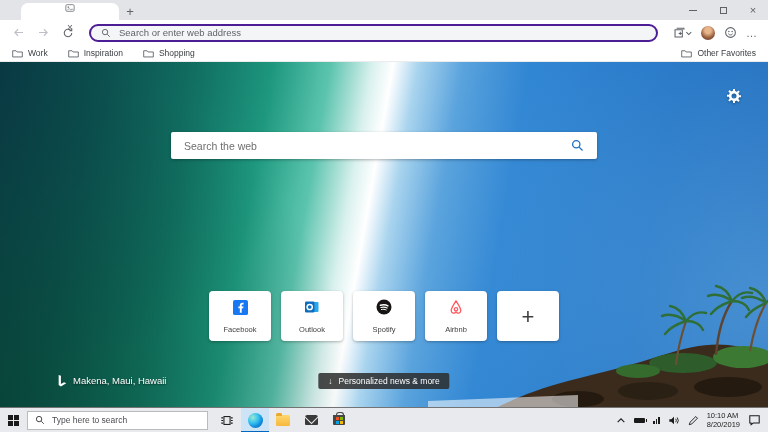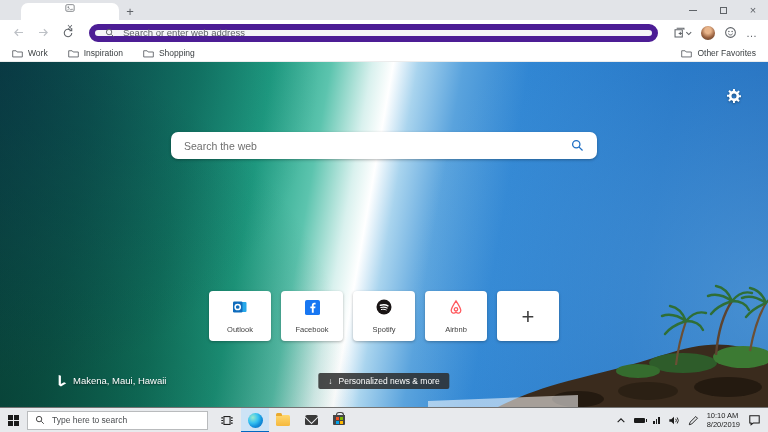--- a/index.html
+++ b/index.html
@@ -17,21 +17,21 @@
     font-size:13px; color:#5f6368; }
   .win-controls { position:absolute; right:0; top:0; height:20px; display:flex; }
   .wc { width:30px; height:20px; display:flex; align-items:center; justify-content:center;
     color:#5f6368; font-size:11px; }
   .wc-min-bar { width:8px; height:1px; background:#5f6368; display:block; }
   .wc-max-box { width:7px; height:7px; border:1px solid #5f6368; display:block; }
 
   
   .toolbar { height:25px; background:#fff; display:flex; align-items:center; padding:0 10px; gap:9px; }
   .nav-btn { width:16px; height:16px; display:flex; align-items:center; justify-content:center; }
-  .addressbar { flex:1; height:18px; margin:0 4px; background:#f4f5f7; border:6px solid #4c1d95;
+  .addressbar { flex:1; height:18px; margin:0 4px; background:#f4f5f7; border:2px solid #4c1d95;
     border-radius:10px; display:flex; align-items:center; gap:8px; padding:0 10px; }
   .addressbar input { flex:1; border:none; outline:none; background:transparent;
     font-size:9.5px; color:#202124; font-family:"Liberation Sans",sans-serif; }
   .addressbar input::placeholder { color:#5f6368; }
   .tb-right { display:flex; align-items:center; gap:9px; }
   .tb-icon { display:flex; align-items:center; justify-content:center; height:18px; }
   .avatar { width:14px; height:14px; border-radius:50%;
     background:radial-gradient(circle at 50% 32%, #e9b58b 25%, #9a6240 60%, #4e3423 100%); }
   .ellipsis { font-size:11px; color:#5f6368; letter-spacing:1px; }
 
@@ -47,21 +47,21 @@
       radial-gradient(circle at 0% 0%, rgba(6,44,66,.55), rgba(0,0,0,0) 38%),
       radial-gradient(circle at 0% 100%, rgba(4,54,42,.6), rgba(0,0,0,0) 42%),
       radial-gradient(circle at 100% 70%, rgba(125,192,238,.45), rgba(0,0,0,0) 45%),
       linear-gradient(100deg,#0d4a46 0%,#0f6355 12%,#14826a 24%,#20a184 33%,
         #5cc4ae 40%,#d9f1ee 45%,#ffffff 47.5%,#a9d4ee 50.5%,#5aa3dd 56%,
         #2e84d2 64%,#1d6fc2 82%,#1b66b8 100%); }
   .shore { position:absolute; right:0; bottom:0; }
   .gear-btn { position:absolute; top:26px; right:26px; width:16px; height:16px;
     filter:drop-shadow(0 1px 1px rgba(0,0,0,.35)); }
   .websearch { position:absolute; top:70px; left:50%; transform:translateX(-50%);
-    width:426px; height:27px; background:#fff; border-radius:7px;
+    width:426px; height:27px; background:#fff; border-radius:2px;
     box-shadow:0 1px 3px rgba(0,0,0,.3); display:flex; align-items:center; padding:0 13px; gap:8px; }
   .websearch input { flex:1; border:none; outline:none; font-size:10.5px; color:#333;
     font-family:"Liberation Sans",sans-serif; }
   .websearch input::placeholder { color:#6e6e6e; }
 
   .tiles { position:absolute; top:229px; left:50%; transform:translateX(-50%);
     display:flex; gap:10px; }
   .tile { width:62px; height:50px; background:#fff; border-radius:4px;
     box-shadow:0 1px 3px rgba(0,0,0,.28); display:flex; flex-direction:column;
     align-items:center; justify-content:space-between; padding:8px 2px 7px; }
@@ -250,36 +250,36 @@
       <svg width="13" height="13" viewBox="0 0 16 16">
           <circle cx="6.5" cy="6.5" r="4.5" fill="none" stroke="#1f6fc4" stroke-width="1.6"></circle>
           <path d="M10 10l4.2 4.2" stroke="#1f6fc4" stroke-width="1.6"></path>
         </svg>
     </span>
   </div>
 
   <div class="tiles">
     <div class="tile">
       <span class="tile-icon">
+        <svg width="15" height="15" viewBox="0 0 16 16">
+            <rect width="16" height="16" rx="2" fill="#1877f2"></rect>
+            <path d="M9.3 13.5V8.8h1.6l.3-1.9H9.3V5.7c0-.6.2-1 1-1h1V3c-.3 0-.9-.1-1.5-.1-1.5 0-2.5 1-2.5 2.6v1.4H5.7v1.9h1.6v4.7z" fill="#fff"></path>
+          </svg>
+      </span>
+      <span class="tile-label">Facebook</span>
+    </div>
+    <div class="tile">
+      <span class="tile-icon">
         <svg width="16" height="16" viewBox="0 0 16 16">
             <rect x="6" y="3" width="8.5" height="10" rx="1" fill="#28a8ea"></rect>
             <rect x="1" y="2.5" width="9.5" height="11" rx="1.2" fill="#0f6cbd"></rect>
             <circle cx="5.7" cy="8" r="2.6" fill="none" stroke="#fff" stroke-width="1.5"></circle>
           </svg>
       </span>
       <span class="tile-label">Outlook</span>
-    </div>
-    <div class="tile">
-      <span class="tile-icon">
-        <svg width="15" height="15" viewBox="0 0 16 16">
-            <rect width="16" height="16" rx="2" fill="#1877f2"></rect>
-            <path d="M9.3 13.5V8.8h1.6l.3-1.9H9.3V5.7c0-.6.2-1 1-1h1V3c-.3 0-.9-.1-1.5-.1-1.5 0-2.5 1-2.5 2.6v1.4H5.7v1.9h1.6v4.7z" fill="#fff"></path>
-          </svg>
-      </span>
-      <span class="tile-label">Facebook</span>
     </div>
     <div class="tile">
       <span class="tile-icon">
         <svg width="16" height="16" viewBox="0 0 16 16">
             <circle cx="8" cy="8" r="7.5" fill="#191414"></circle>
             <g fill="none" stroke="#fff" stroke-linecap="round">
               <path d="M4.4 6.3c2.7-.8 5.5-.6 7.5.6" stroke-width="1.5"></path>
               <path d="M4.9 8.5c2.2-.6 4.5-.4 6.2.5" stroke-width="1.2"></path>
               <path d="M5.4 10.5c1.7-.4 3.4-.3 4.8.4" stroke-width="1"></path>
             </g>

